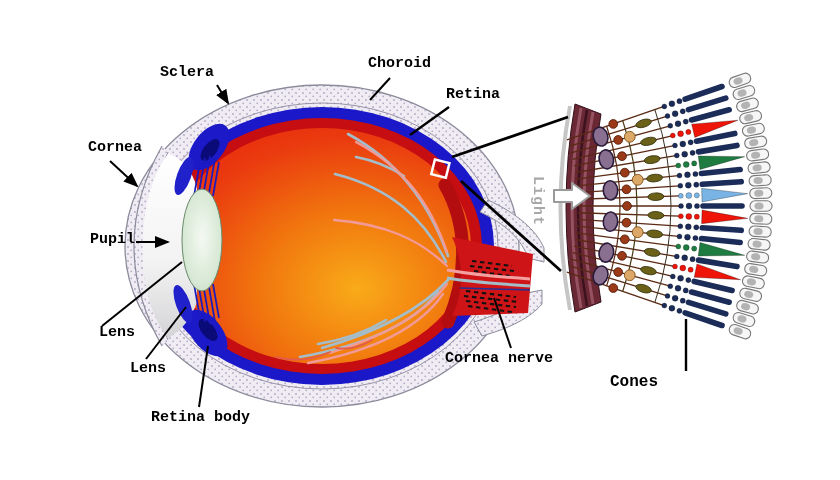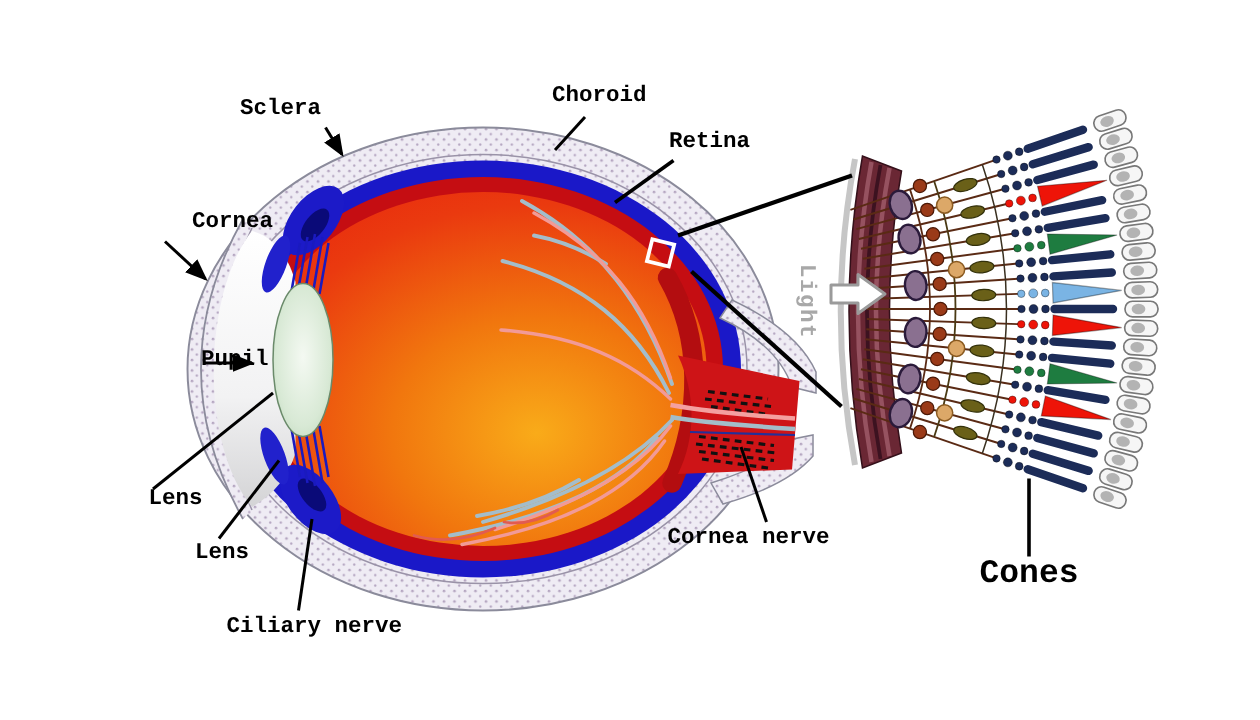--- a/index.html
+++ b/index.html
@@ -4,27 +4,27 @@
 <style>
   html,body{margin:0;padding:0;background:#fff;}
   #stage{position:relative;width:804px;height:480px;background:#fff;overflow:hidden;
          font-family:Liberation Mono, monospace;border-radius:22px;}
   #art{position:absolute;left:0;top:0;}
   .lbl{position:absolute;font-weight:bold;font-size:15px;color:#000;white-space:nowrap;
        line-height:17px;}
   #lbl-sclera{left:160px;top:64px;}
   #lbl-choroid{left:368px;top:55px;}
   #lbl-retina{left:446px;top:86px;}
-  #lbl-cornea{left:88px;top:139px;margin-left:40px;}
-  #lbl-pupil{left:90px;top:231px;margin-left:44px;}
+  #lbl-cornea{left:88px;top:139px;}
+  #lbl-pupil{left:90px;top:231px;}
   #lbl-lens{left:99px;top:324px;}
   #lbl-iris{left:130px;top:360px;}
   #lbl-ciliary-body{left:151px;top:409px;}
   #lbl-optic-nerve{left:445px;top:350px;}
-  #lbl-cones-rods{left:610px;top:373px;width:152px;text-align:center;font-size:22px;line-height:19px;}
+  #lbl-cones-rods{left:610px;top:373px;width:152px;text-align:left;font-size:16px;line-height:19px;}
   #lbl-light{left:529px;top:176px;color:#a8a8a8;writing-mode:vertical-rl;letter-spacing:1px;}
 </style>
 </head>
 <body>
 
 <div id="stage">
 
 <svg id="art" width="840" height="480" viewBox="0 0 840 480">
   <defs>
     <pattern id="stip" patternUnits="userSpaceOnUse" width="7" height="7">
@@ -343,20 +343,20 @@
   </g>
 </svg>
 
 <div class="lbl" id="lbl-sclera">Sclera</div>
 <div class="lbl" id="lbl-choroid">Choroid</div>
 <div class="lbl" id="lbl-retina">Retina</div>
 <div class="lbl" id="lbl-cornea">Cornea</div>
 <div class="lbl" id="lbl-pupil">Pupil</div>
 <div class="lbl" id="lbl-lens">Lens</div>
 <div class="lbl" id="lbl-iris">Lens</div>
-<div class="lbl" id="lbl-ciliary-body">Ciliary nerve</div>
+<div class="lbl" id="lbl-ciliary-body">Retina body</div>
 <div class="lbl" id="lbl-optic-nerve">Cornea nerve</div>
 <div class="lbl" id="lbl-cones-rods">
   <div>Cones</div>
 </div>
 <div class="lbl" id="lbl-light">Light</div>
 
 </div>
 
 </body></html>

